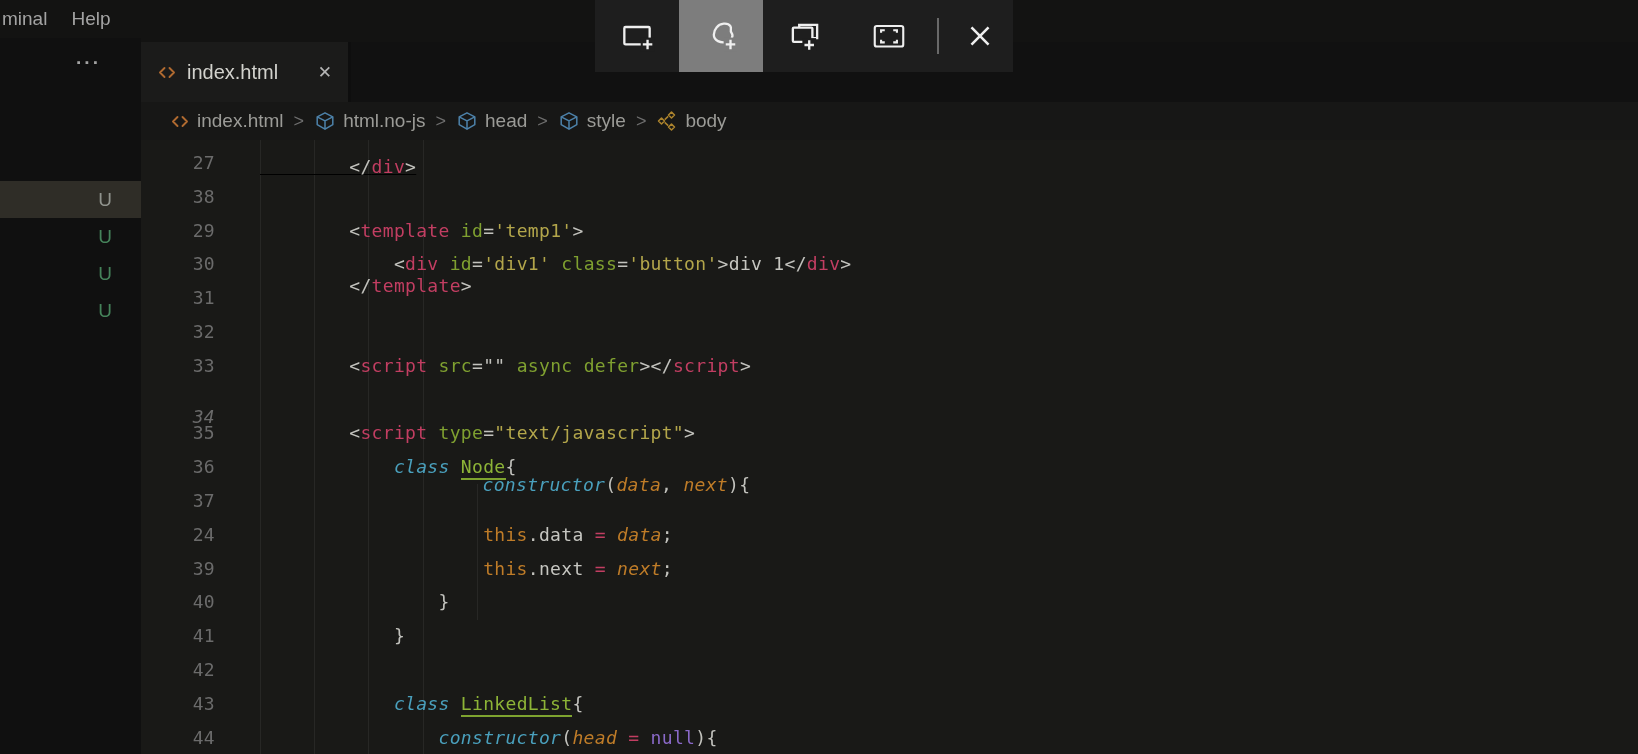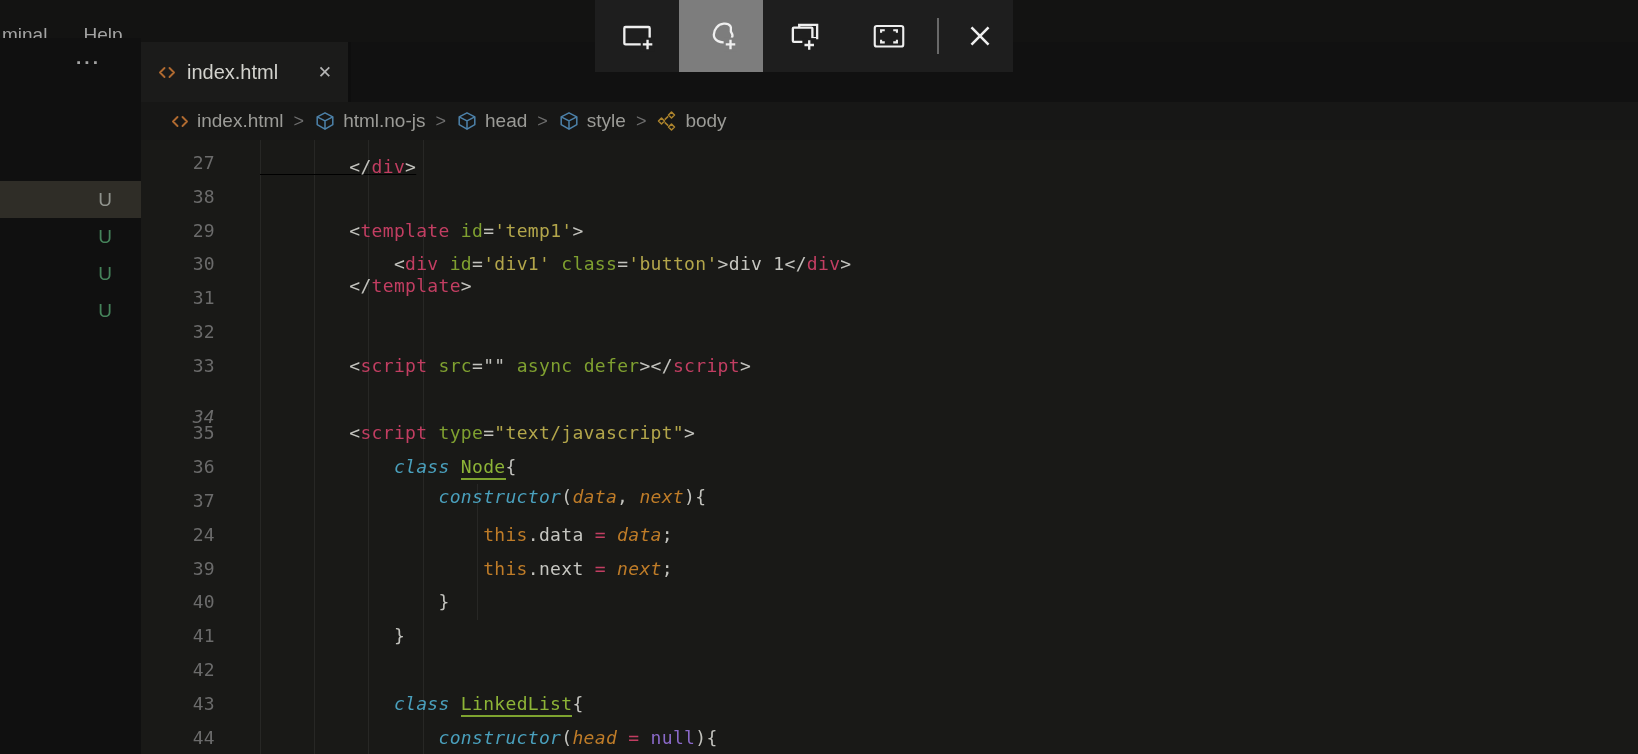--- a/index.html
+++ b/index.html
@@ -1,20 +1,20 @@
 <!DOCTYPE html>
 <html style="--bg-app: #131312; --bg-sidebar: #101010; --bg-editor: #191917; --bg-tabstrip: #111111; --bg-tab-active: #1b1b1a; --bg-tab-inactive: #222221; --bg-breadcrumb: #171716; --bg-row-selected: #2f2d27; --bg-toolbar: #1e1e1e; --bg-tool-selected: #7d7d7d; --separator-toolbar: #696969; --icon-white: #efefef; --text-menu: #a3a3a3; --text-tab-active: #d2d2cd; --text-tab-inactive: #7e7e7a; --text-breadcrumb: #9b9b97; --sep-breadcrumb: #6f6f6f; --linenum: #6b6b6b; --guide: #272725; --badge-green: #45835a; --badge-selected: #90938d; --html-orange: #b06a30; --cube-blue: #4d82aa; --structure-orange: #ad842d; --sass-pink: #a84a63; --pu: #c2c2bd; --tag: #c23e62; --attr: #7fa030; --str: #b3a64b; --kw: #4aa0bd; --cls: #8db437; --cls-underline: #7ea32f; --par: #bf7c28; --th: #bf7c28; --op: #c23e62; --nul: #8a69c8; --tx: #c6c6c1;"><head>
 <meta charset="utf-8">
 <style>
   html,body{margin:0;padding:0;background:#000;}
   .screen{position:relative;width:1638px;height:754px;overflow:hidden;
     background:var(--bg-app);font-family:"Liberation Sans",sans-serif;
     -webkit-font-smoothing:antialiased;}
   
-  .menu-bar{position:absolute;left:2px;top:16px;height:38px;display:flex;align-items:center;gap:36px;}
+  .menu-bar{position:absolute;left:2px;top:0;height:38px;display:flex;align-items:center;gap:24px;}
   .menu-item{color:var(--text-menu);font-size:19px;}
   
   .sidebar{position:absolute;left:0;top:38px;width:141px;bottom:0;background:var(--bg-sidebar);}
   .more-actions{position:absolute;left:76px;top:14px;color:var(--text-menu);
     font-size:19px;font-weight:bold;letter-spacing:2px;}
   .file-rows{position:absolute;top:143px;left:0;right:0;}
   .file-row{height:37px;display:flex;align-items:center;justify-content:flex-end;padding-right:29px;}
   .file-row.selected{background:var(--bg-row-selected);}
   .badge{font-size:19px;color:var(--badge-green);}
   .file-row.selected .badge{color:var(--badge-selected);}
@@ -165,21 +165,21 @@
         <div class="code-line" style="top: 10px; text-decoration: underline;"><span class="tk-pu">        &lt;/</span><span class="tk-tag">div</span><span class="tk-pu">&gt;</span></div>
         <div class="code-line" style="top: 39.8px;"></div>
         <div class="code-line" style="top: 73.6px;"><span class="tk-pu">        &lt;</span><span class="tk-tag">template</span><span class="tk-tx"> </span><span class="tk-attr">id</span><span class="tk-pu">=</span><span class="tk-str">'temp1'</span><span class="tk-pu">&gt;</span></div>
         <div class="code-line" style="top: 107.4px;"><span class="tk-pu">            &lt;</span><span class="tk-tag">div</span><span class="tk-tx"> </span><span class="tk-attr">id</span><span class="tk-pu">=</span><span class="tk-str">'div1'</span><span class="tk-tx"> </span><span class="tk-attr">class</span><span class="tk-pu">=</span><span class="tk-str">'button'</span><span class="tk-pu">&gt;</span><span class="tk-tx">div 1</span><span class="tk-pu">&lt;/</span><span class="tk-tag">div</span><span class="tk-pu">&gt;</span></div>
         <div class="code-line" style="top: 129px;"><span class="tk-pu">        &lt;/</span><span class="tk-tag">template</span><span class="tk-pu">&gt;</span></div>
         <div class="code-line" style="top: 175px;"></div>
         <div class="code-line" style="top: 208.8px;"><span class="tk-pu">        &lt;</span><span class="tk-tag">script</span><span class="tk-tx"> </span><span class="tk-attr">src</span><span class="tk-pu">=""</span><span class="tk-tx"> </span><span class="tk-attr">async</span><span class="tk-tx"> </span><span class="tk-attr">defer</span><span class="tk-pu">&gt;&lt;/</span><span class="tk-tag">script</span><span class="tk-pu">&gt;</span></div>
         <div class="code-line" style="top: 242.6px;"></div>
         <div class="code-line" style="top: 276.4px;"><span class="tk-pu">        &lt;</span><span class="tk-tag">script</span><span class="tk-tx"> </span><span class="tk-attr">type</span><span class="tk-pu">=</span><span class="tk-str">"text/javascript"</span><span class="tk-pu">&gt;</span></div>
         <div class="code-line" style="top: 310.2px;"><span class="tk-tx">            </span><span class="tk-kw">class</span><span class="tk-tx"> </span><span class="tk-cls">Node</span><span class="tk-pu">{</span></div>
-        <div class="code-line" style="top: 340px;"><span class="tk-tx">                </span><span class="tk-kw">constructor</span><span class="tk-pu">(</span><span class="tk-par">data</span><span class="tk-pu">, </span><span class="tk-par">next</span><span class="tk-pu">){</span></div>
+        <div class="code-line" style="top: 328px; padding-left: 44px;"><span class="tk-tx">                </span><span class="tk-kw">constructor</span><span class="tk-pu">(</span><span class="tk-par">data</span><span class="tk-pu">, </span><span class="tk-par">next</span><span class="tk-pu">){</span></div>
         <div class="code-line" style="top: 377.8px;"><span class="tk-tx">                    </span><span class="tk-th">this</span><span class="tk-pu">.</span><span class="tk-tx">data</span><span class="tk-tx"> </span><span class="tk-op">=</span><span class="tk-tx"> </span><span class="tk-par">data</span><span class="tk-pu">;</span></div>
         <div class="code-line" style="top: 411.6px;"><span class="tk-tx">                    </span><span class="tk-th">this</span><span class="tk-pu">.</span><span class="tk-tx">next</span><span class="tk-tx"> </span><span class="tk-op">=</span><span class="tk-tx"> </span><span class="tk-par">next</span><span class="tk-pu">;</span></div>
         <div class="code-line" style="top: 445.4px;"><span class="tk-tx">                </span><span class="tk-pu">}</span></div>
         <div class="code-line" style="top: 479.2px;"><span class="tk-tx">            </span><span class="tk-pu">}</span></div>
         <div class="code-line" style="top: 513px;"></div>
         <div class="code-line" style="top: 546.8px;"><span class="tk-tx">            </span><span class="tk-kw">class</span><span class="tk-tx"> </span><span class="tk-cls">LinkedList</span><span class="tk-pu">{</span></div>
         <div class="code-line" style="top: 580.6px;"><span class="tk-tx">                </span><span class="tk-kw">constructor</span><span class="tk-pu">(</span><span class="tk-par">head</span><span class="tk-tx"> </span><span class="tk-op">=</span><span class="tk-tx"> </span><span class="tk-nul">null</span><span class="tk-pu">){</span></div>
       </div>
   </div>
 

